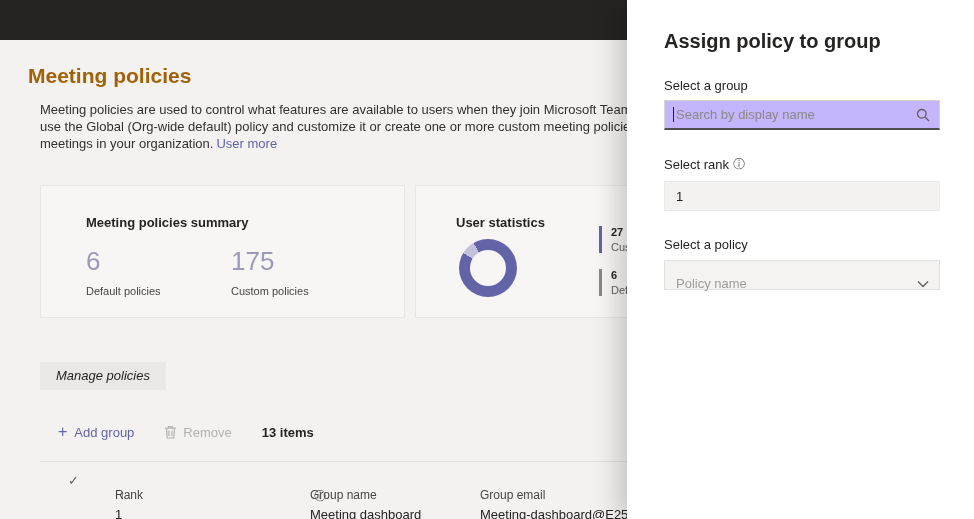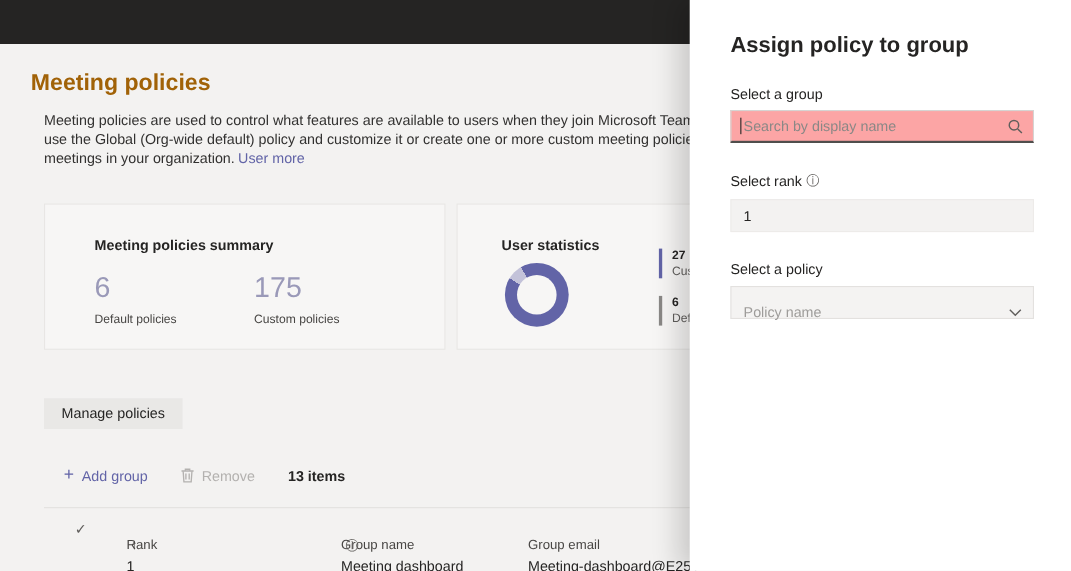--- a/index.html
+++ b/index.html
@@ -57,21 +57,21 @@
   .ustats { position: absolute; left: 183px; top: 40px; }
   .ustat { display: flex; align-items: stretch; }
   .ustat + .ustat { margin-top: 16px; }
   .ubar { width: 3px; margin-right: 9px; }
   .ubar.purple { background: #6264a7; }
   .ubar.gray { background: #8a8886; }
   .uval { font-size: 11px; font-weight: 600; color: #252423; }
   .ulab { font-size: 11px; color: #605e5c; margin-top: 3px; }
 
   
-  .tabs { position: absolute; left: 40px; top: 362px; display: flex; }
+  .tabs { position: absolute; left: 40px; top: 362px; display: flex; font-style: italic; }
   .tab {
     height: 28px; line-height: 28px; padding: 0 16px;
     font-size: 13px; color: #252423; background: #e9e8e6; cursor: pointer;
     white-space: nowrap;
   }
   .tab.selected { background: #6264a7; color: #ffffff; }
 
   
   .toolbar {
     position: absolute; left: 40px; top: 417px; height: 30px;
@@ -115,21 +115,21 @@
   }
   .panel-title { font-size: 20px; font-weight: 700; color: #252423; margin: 0; }
   .field-label {
     margin-top: 26px; font-size: 13px; color: #252423;
     display: flex; align-items: center;
   }
   .field-label.first { margin-top: 25px; }
 
   .search-wrap {
     margin-top: 7px; height: 30px; position: relative;
-    background: #fca5a5; border: 1px solid #d6d4d2; border-bottom: 2px solid #4f4e4c;
+    background: #c4b5fd; border: 1px solid #d6d4d2; border-bottom: 2px solid #4f4e4c;
     display: flex; align-items: center;
   }
   .search-input {
     flex: 1; border: none; outline: none; background: transparent;
     font-family: "Liberation Sans", sans-serif;
     font-size: 13px; color: #252423; padding: 0 0 0 11px;
   }
   .search-input::placeholder { color: #8a8886; }
   .caret { position: absolute; left: 8px; top: 6px; width: 1px; height: 15px; background: #252423; }
   .search-icon { margin-right: 9px; display: flex; }

